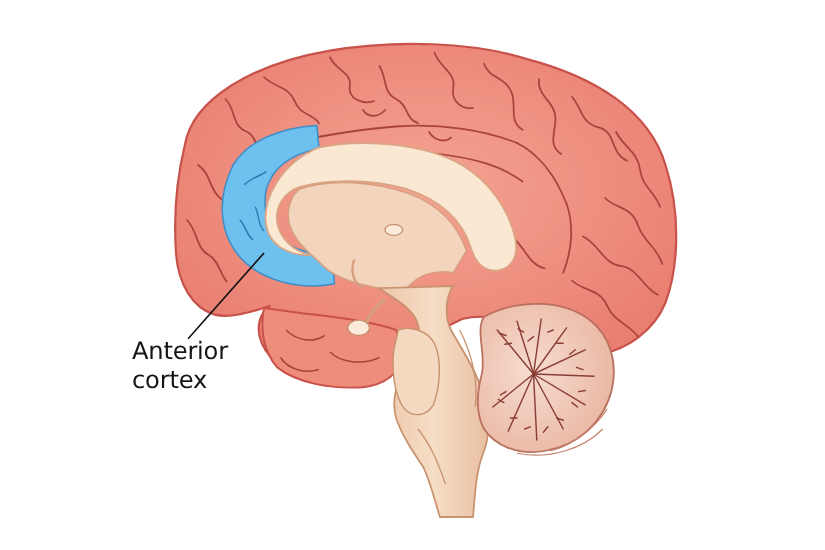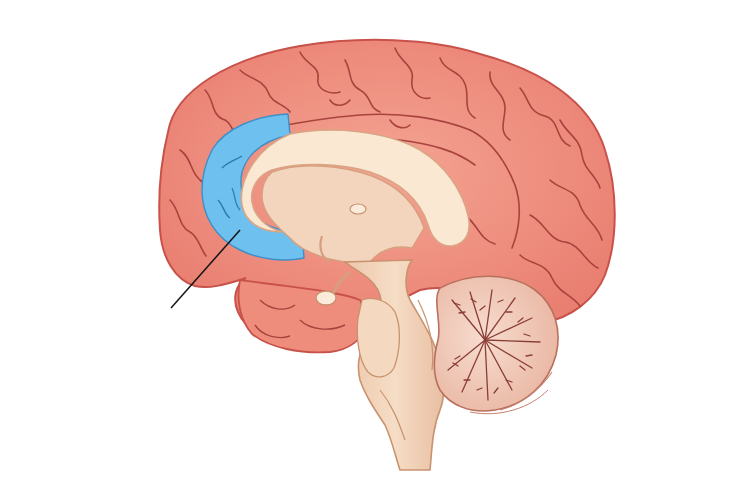--- a/index.html
+++ b/index.html
@@ -115,13 +115,15 @@
       <path d="M460,305 l-6,-2 M465,312 l-6,1 M476,302 l-5,-3 M480,310 l5,-4 M498,302 l5,-2 M506,312 l6,0 M518,322 l5,-4 M524,334 l6,2 M526,356 l6,-1 M520,366 l5,4 M506,380 l6,2 M498,388 l-4,5 M482,388 l-5,2 M470,380 l-6,0 M458,366 l-5,-3 M460,356 l-5,3"></path>
     </g>
     <path d="M500,410 C520,405 540,390 552,372" fill="none" stroke="#C8806E" stroke-width="1.1"></path>
     <path d="M470,412 C500,418 530,408 548,390" fill="none" stroke="#C8806E" stroke-width="1"></path>
   </g>
 
   <line x1="171" y1="308" x2="240" y2="230" stroke="#141414" stroke-width="1.5"></line>
 </svg>
 
 <div class="label-text">
+  <span>Anterior</span>
+  <span>cortex</span>
 </div>
 
 </body></html>

